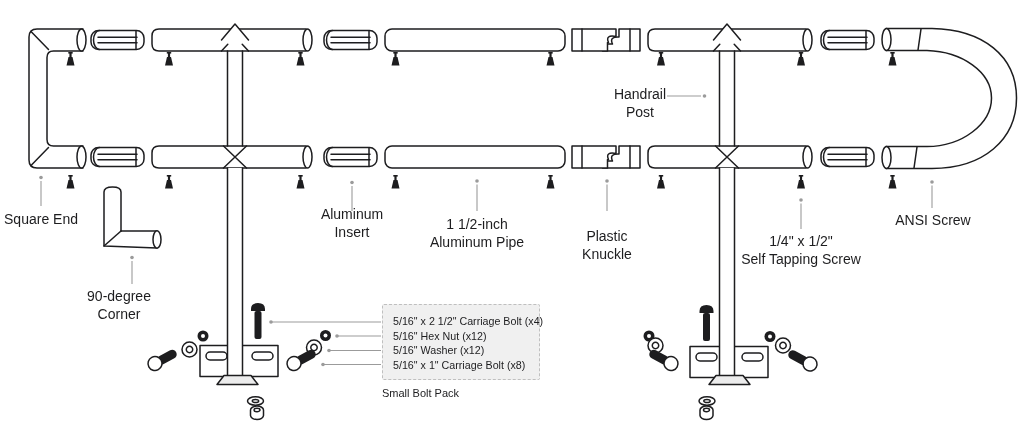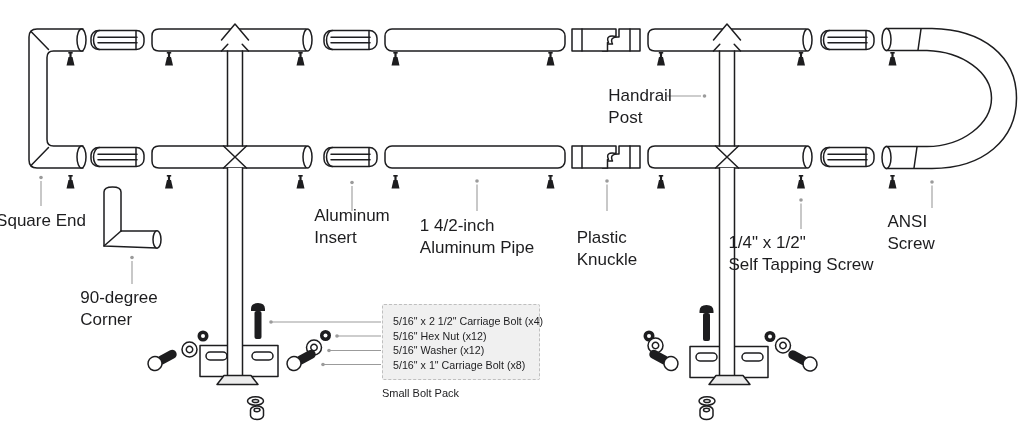--- a/index.html
+++ b/index.html
@@ -12,21 +12,21 @@
   .s{stroke:#1d1d1f;stroke-width:1.5;stroke-linecap:round;stroke-linejoin:round;}
   .f{fill:#fff;}
   .nf{fill:none;}
   .dk{fill:#1d1d1f;stroke:none;}
   .lt{fill:#ececec;}
   .gy{stroke:#9b9b9b;stroke-width:1.1;fill:none;}
   .gyd{fill:#9b9b9b;stroke:none;}
   
   .lbl{
     position:absolute;transform:translateX(-50%);
-    font-size:17px;line-height:1.32;text-align:left;white-space:pre-line;
+    font-size:14px;line-height:1.32;text-align:center;white-space:pre-line;
     color:#1d1d1f;letter-spacing:0;
   }
   
   .bolt-box{
     position:absolute;left:382px;top:304px;width:158px;height:76px;
     background:#f0f0f0;border:1.5px dashed #bfbfbf;border-radius:2px;
     box-sizing:border-box;padding:9px 0 0 10px;
   }
   .bolt-box .row{
     font-size:10.7px;line-height:14.6px;white-space:nowrap;color:#1d1d1f;
@@ -243,21 +243,21 @@
     <path d="M 323 364.5 H 381" class="gy"></path>
         <circle cx="323" cy="364.5" r="1.8" class="gyd"></circle>
   </g>
 </svg>
 
 <div class="lbl" style="left:41px;top:210px">Square End</div>
 <div class="lbl" style="left:119px;top:287px">90-degree
 Corner</div>
 <div class="lbl" style="left:352px;top:205px">Aluminum
 Insert</div>
-<div class="lbl" style="left:477px;top:215px">1 4/2-inch
+<div class="lbl" style="left:477px;top:215px">1 1/2-inch
 Aluminum Pipe</div>
 <div class="lbl" style="left:607px;top:227px">Plastic
 Knuckle</div>
 <div class="lbl" style="left:640px;top:85px">Handrail
 Post</div>
 <div class="lbl" style="left:801px;top:232px">1/4" x 1/2"
 Self Tapping Screw</div>
 <div class="lbl" style="left:933px;top:211px">ANSI Screw</div>
 
 <div class="bolt-box">

